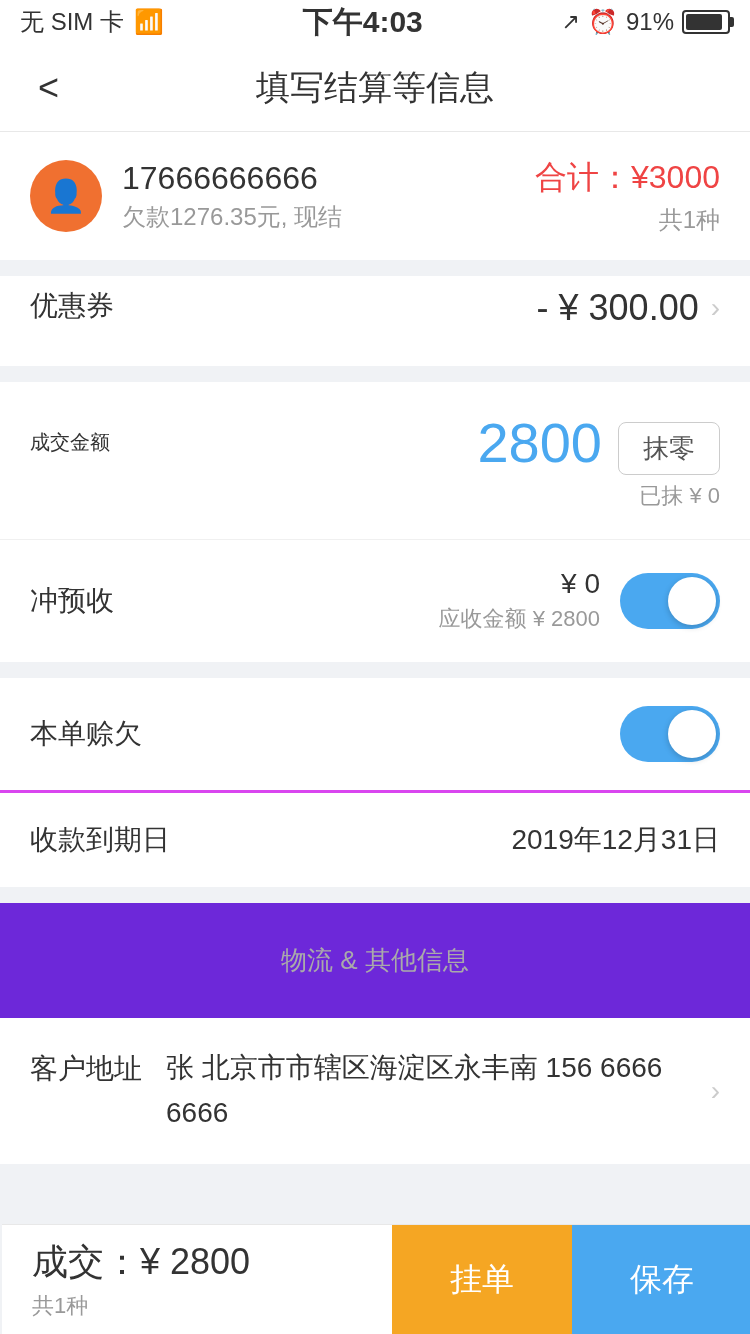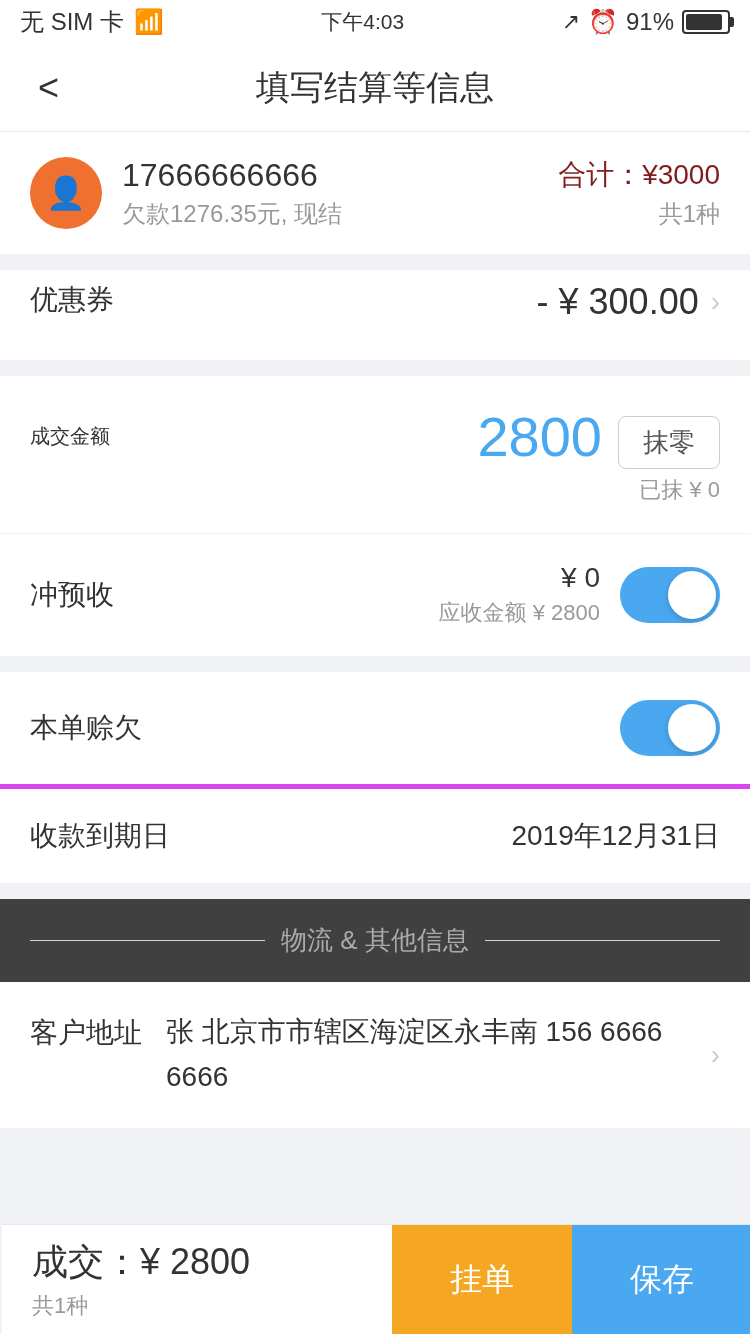--- a/index.html
+++ b/index.html
@@ -18,21 +18,21 @@
       height: 44px;
       background: #fff;
       display: flex;
       align-items: center;
       justify-content: space-between;
       padding: 0 20px;
       font-size: 24px;
       color: #333;
     }
     .status-bar-left { display: flex; align-items: center; gap: 10px; }
-    .status-bar-center { font-size: 21px; font-weight: 400; }
+    .status-bar-center { font-size: 30px; font-weight: 700; }
     .status-bar-right { display: flex; align-items: center; gap: 8px; font-size: 24px; }
     .battery-icon {
       width: 48px; height: 24px;
       border: 2px solid #333;
       border-radius: 4px;
       position: relative;
       display: flex; align-items: center; padding: 2px;
     }
     .battery-icon::after {
       content: '';
@@ -100,40 +100,40 @@
       background: #f07030;
       border-radius: 50%;
       display: flex; align-items: center; justify-content: center;
       color: #fff;
       font-size: 32px;
     }
     .customer-info {}
     .customer-phone { font-size: 32px; font-weight: 500; color: #333; }
     .customer-sub { font-size: 24px; color: #999; margin-top: 4px; }
     .customer-right { text-align: right; }
-    .customer-total { font-size: 28px; color: #7f1d1d; }
+    .customer-total { font-size: 32px; color: #ef4444; }
     .customer-count { font-size: 24px; color: #999; margin-top: 4px; }
 
     
     .section-divider {
       height: 16px;
       background: #f0f2f5;
     }
 
     
     .form-section {
       background: #fff;
       margin-bottom: 0;
     }
     .form-row {
       display: flex;
       align-items: center;
       justify-content: space-between;
       padding: 28px 30px;
-      border-bottom: 5px solid #d946ef;
+      border-bottom: 3px solid #d946ef;
       min-height: 90px;
     }
     .form-row:last-child { border-bottom: none; }
     .form-label { font-size: 28px; color: #333; }
 
     
     .coupon-discount { font-size: 36px; color: #333; }
     .coupon-desc { font-size: 22px; color: #999; margin-top: 4px; text-align: right; }
     .chevron-right { color: #ccc; font-size: 28px; }
 
@@ -186,22 +186,23 @@
       top: 4px; right: 4px;
       box-shadow: 0 2px 6px rgba(0,0,0,0.2);
     }
 
     
     .section-header {
       display: flex;
       align-items: center;
       justify-content: center;
       padding: 24px 30px;
-      background: #404040;
+      background: #6d28d9;
       gap: 16px;
+      flex-direction: column;
     }
     .section-header-line {
       flex: 1;
       height: 1px;
       background: #d0d3e0;
     }
     .section-header-text { font-size: 26px; color: #aaa; }
 
     
     .address-row {

